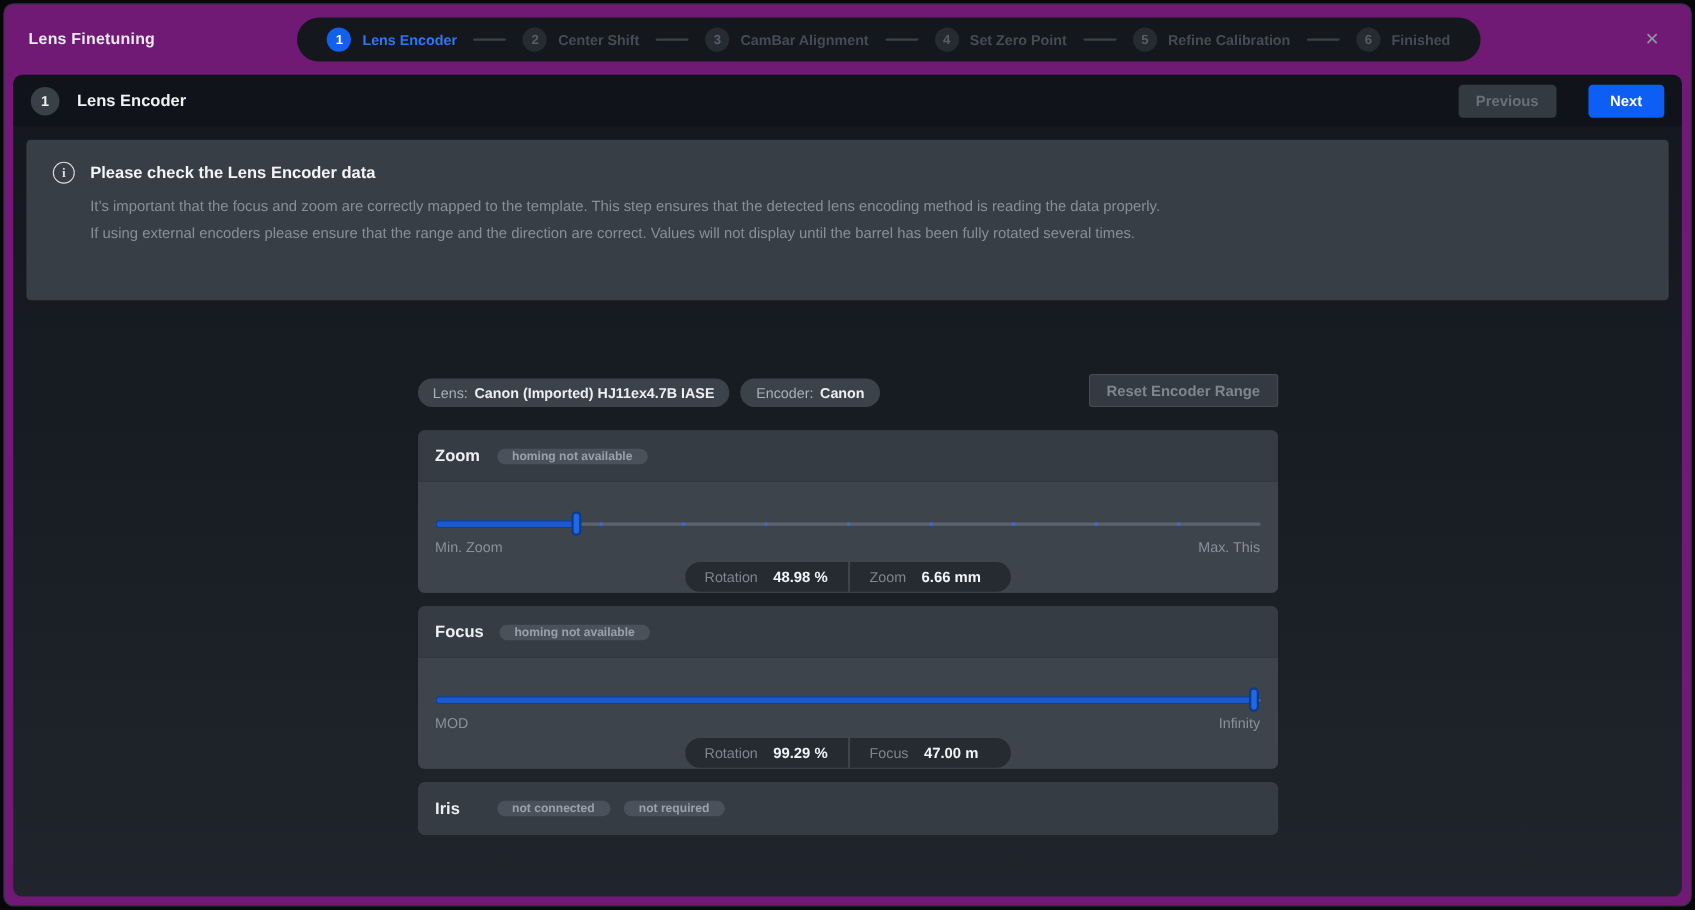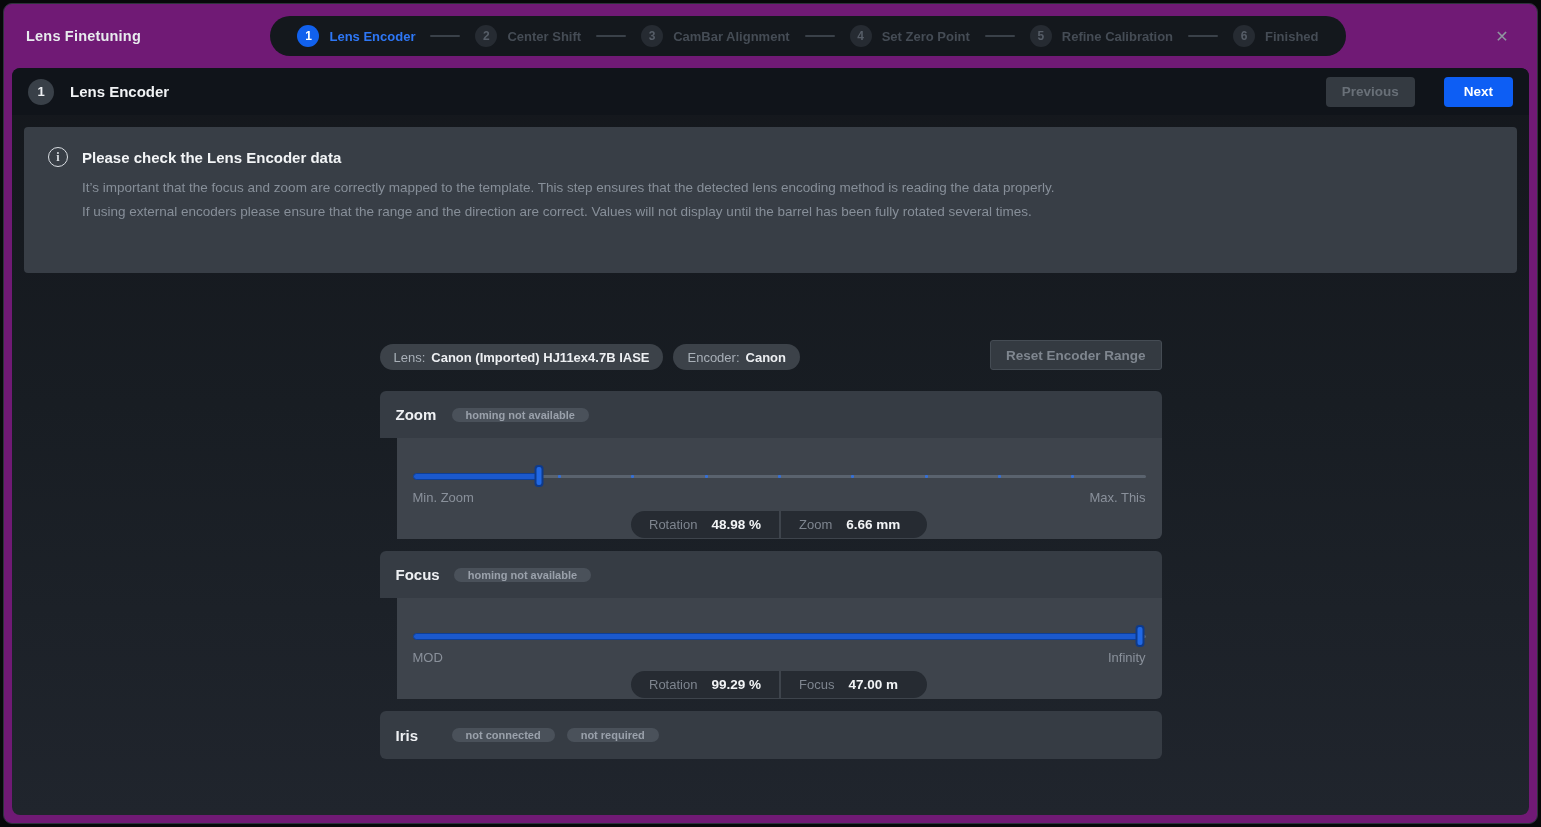--- a/index.html
+++ b/index.html
@@ -66,21 +66,21 @@
 
   
   .card { margin-top:21px; border-radius:6px; overflow:hidden; }
   .card + .card { margin-top:12px; }
   .card-header { height:47px; background:#363c44; display:flex; align-items:center;
                  padding:0 16px; gap:14px; }
   .card-title { font-size:15px; font-weight:700; color:#eef0f3; min-width:42px; }
   .status-badge { height:14px; background:#4a515a; border-radius:13px; padding:0 14px;
                   display:flex; align-items:center; color:#9aa1ab; font-size:11px; font-weight:700; }
   .status-badge + .status-badge { margin-left:-4px; }
-  .card-body { background:#3e444c; height:101px; padding:4px 16px;margin-left:17px; }
+  .card-body { background:#3e444c; height:101px; padding:4px 16px; }
 
   .slider { position:relative; height:22px; margin-top:23px; cursor:pointer; }
   .slider .track { position:absolute; left:0; right:0; top:10px; height:3px;
                    background:#5a636e; border-radius:2px; }
   .slider .tick { position:absolute; top:10px; width:3px; height:3px; margin-left:-1px;
                   background:#356fd6; border-radius:1px; }
   .slider .fill { position:absolute; left:0; top:8px; height:7px; background:#1b59cd;
                   border:1px solid #0e3f97; border-radius:4px; }
   .slider .handle { position:absolute; top:0; width:9px; height:22px; border-radius:4px;
                     background:#2168e4; border:2px solid #0e3a8a; transform:translateX(-50%);

